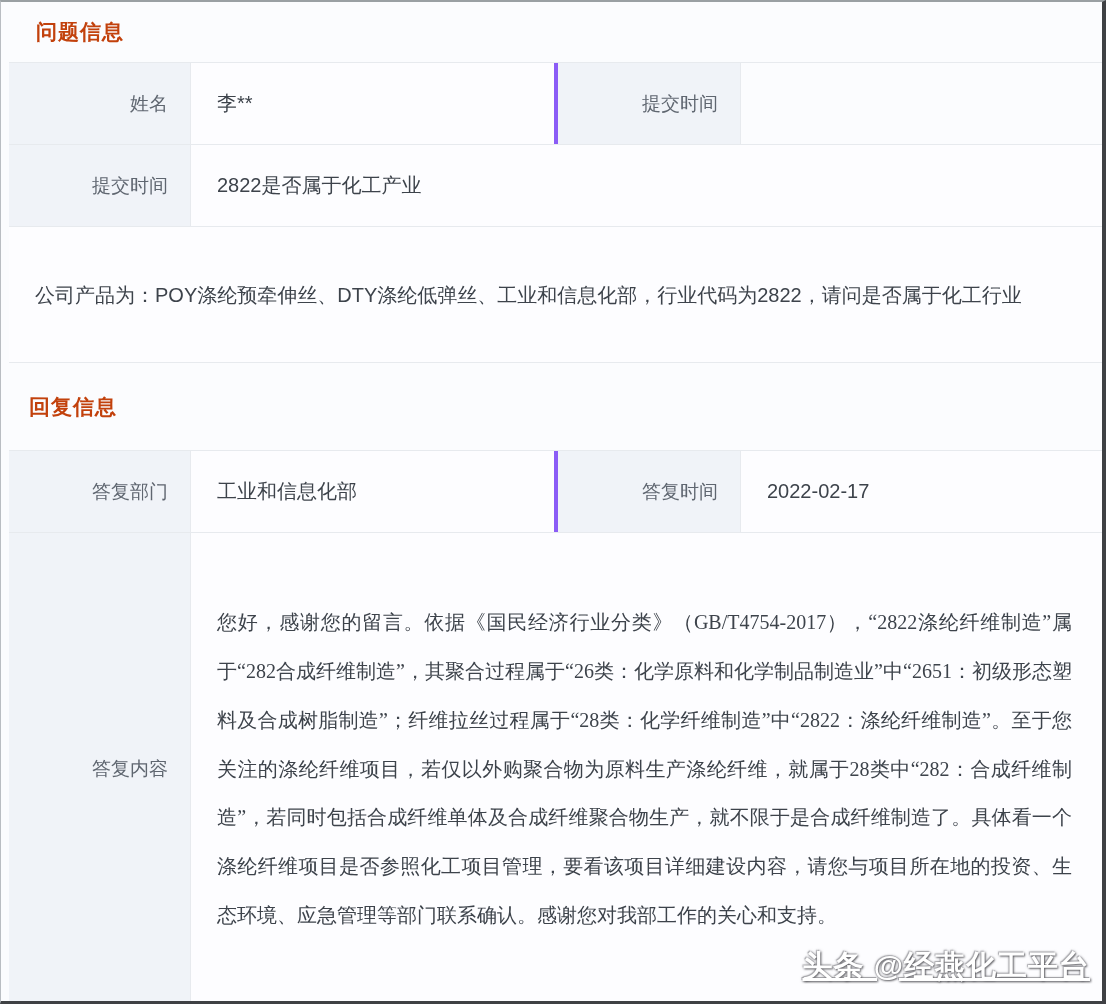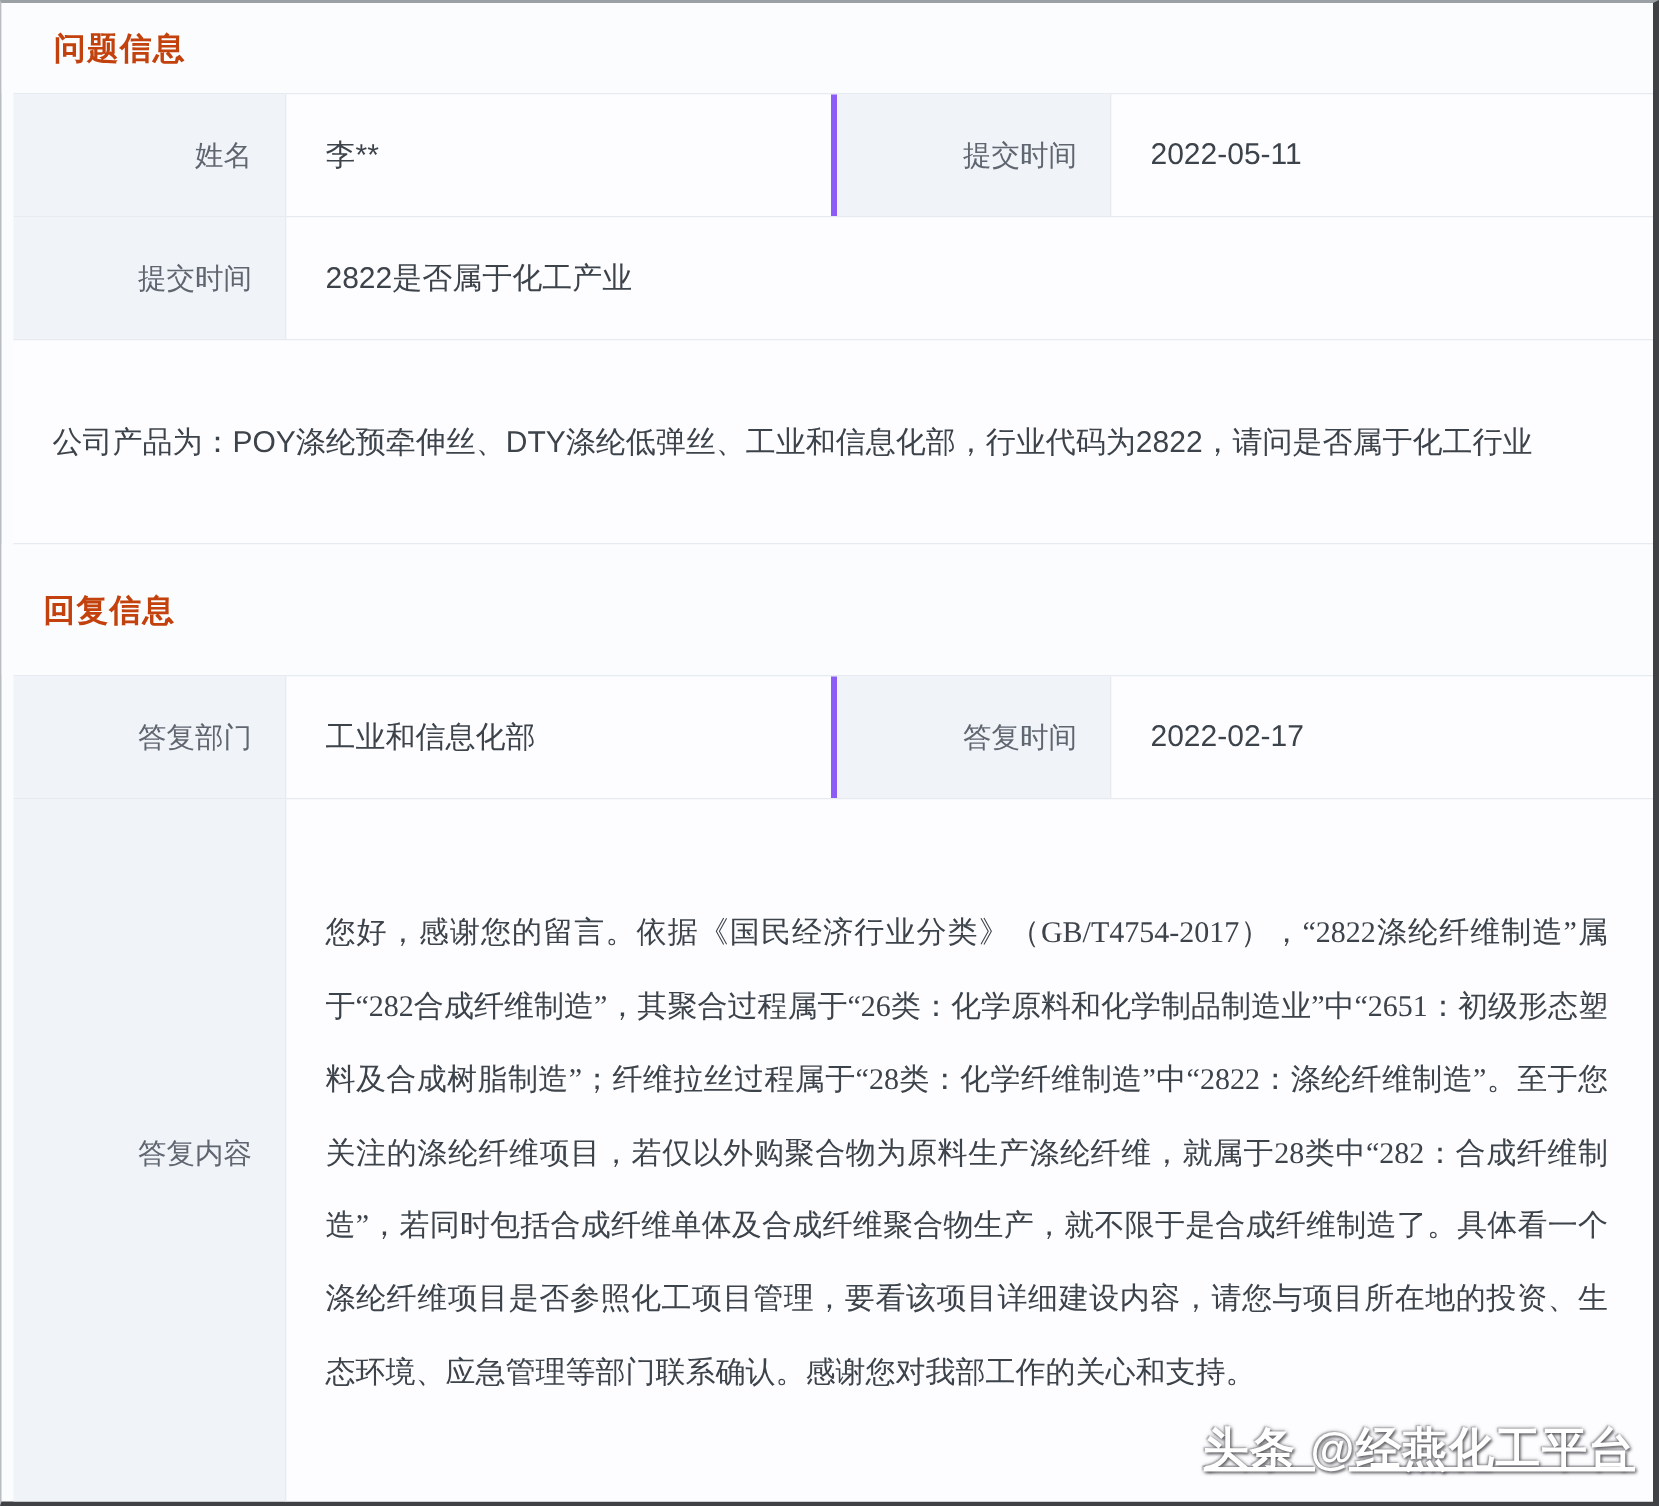--- a/index.html
+++ b/index.html
@@ -87,21 +87,20 @@
 
   <div class="section-header">
     <span class="section-title">问题信息</span>
   </div>
 
   <div class="form-table">
     <div class="row row-name">
       <div class="cell-label">姓名</div>
       <div class="cell-value fixed-w">李**</div>
       <div class="cell-label second">提交时间</div>
-      <div class="cell-value">2022-05-11</div>
     </div>
 
     <div class="row row-title">
       <div class="cell-label">提交时间</div>
       <div class="cell-value">2822是否属于化工产业</div>
     </div>
 
     <div class="row row-content">
       <div class="cell-value">
         <div class="multiline">公司产品为：POY涤纶预牵伸丝、DTY涤纶低弹丝、工业和信息化部，行业代码为2822，请问是否属于化工行业</div>

